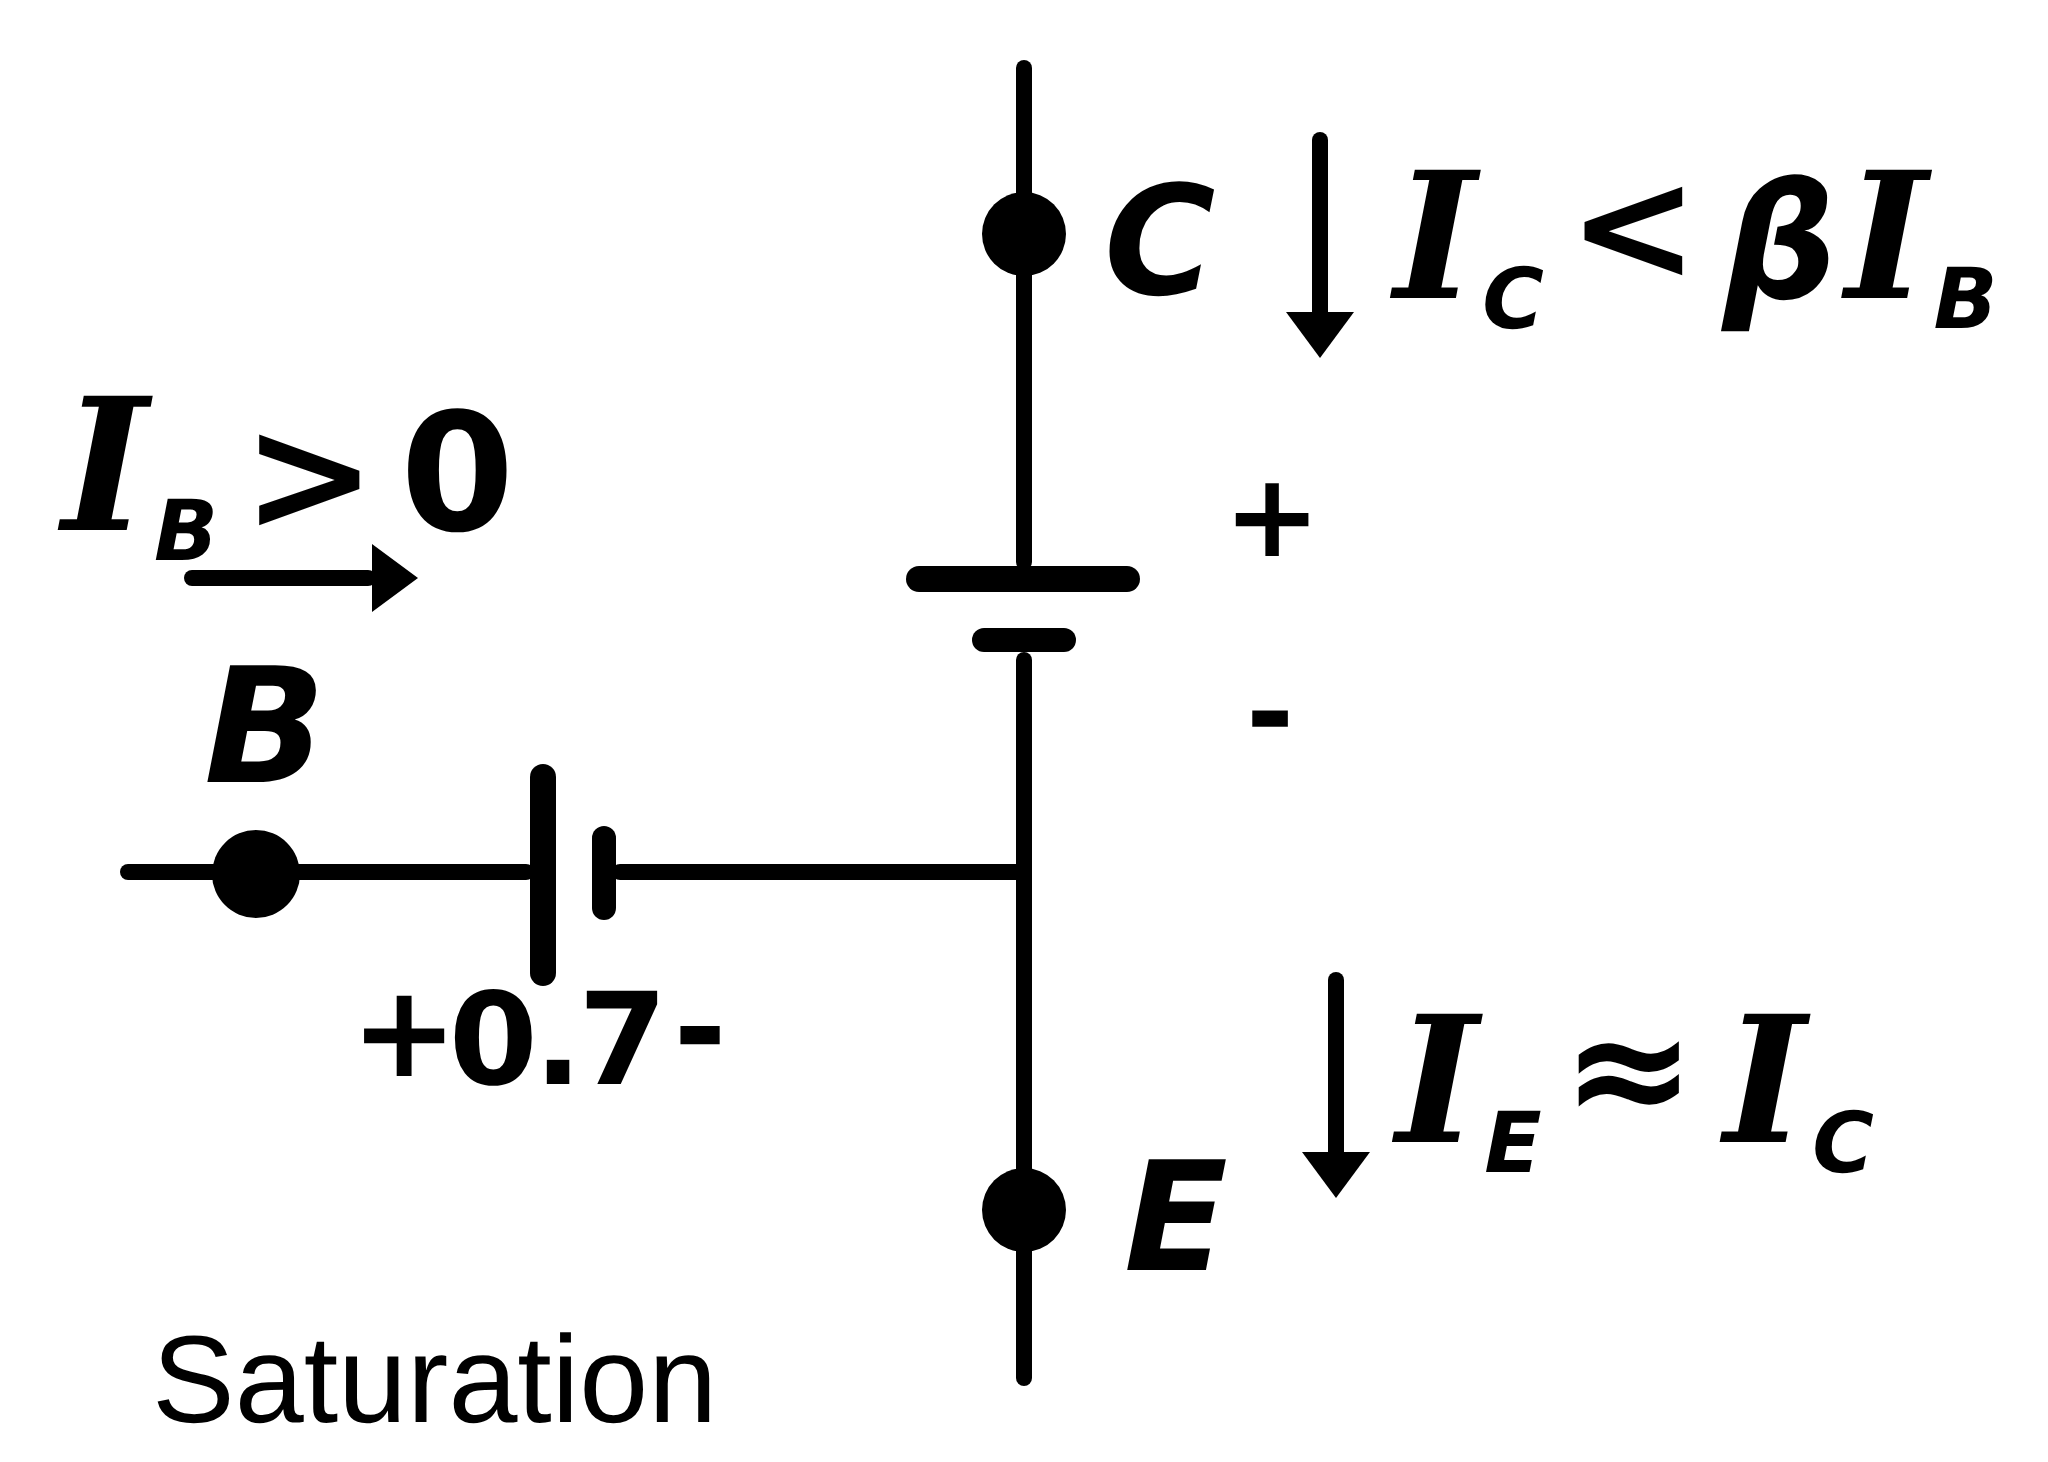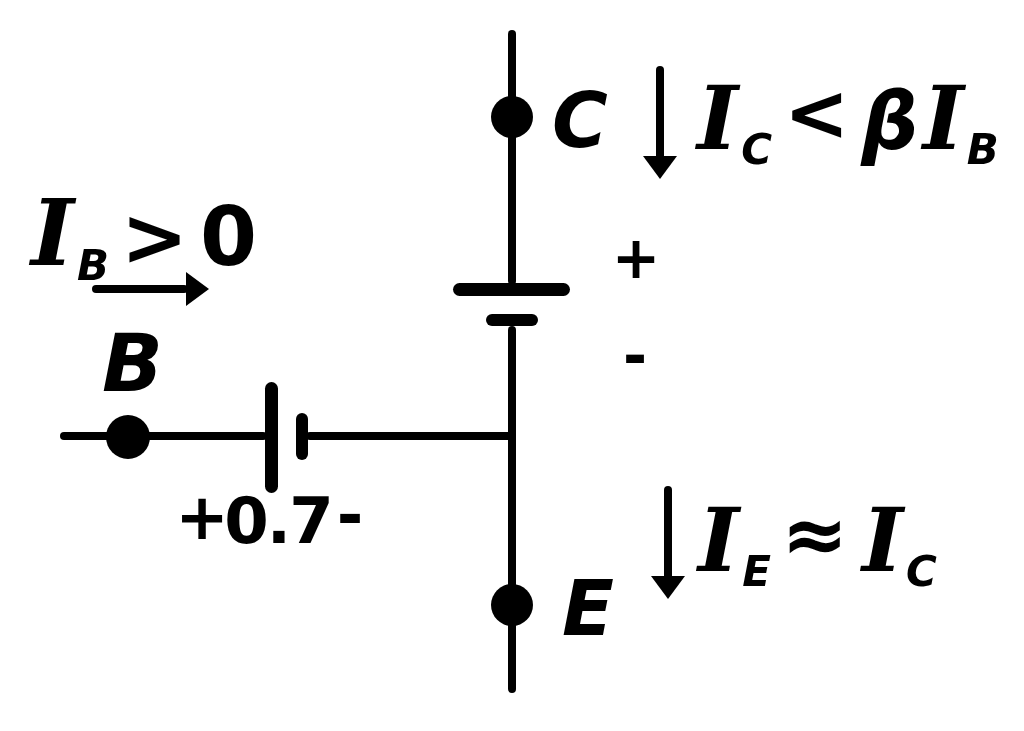--- a/index.html
+++ b/index.html
@@ -96,14 +96,15 @@
   </div>
 
   <div class="formula" style="left:698px; top:496px;">
     <span class="sI">I</span>
     <span class="sSub">E</span>
     <span class="sOp raise" style="margin:0 14px 0 10px;">≈</span>
     <span class="sI">I</span>
     <span class="sSub">C</span>
   </div>
 
+  <div class="caption" style="left:76px; top:655px;">Saturation</div>
 
 </div>
 
 </body></html>

